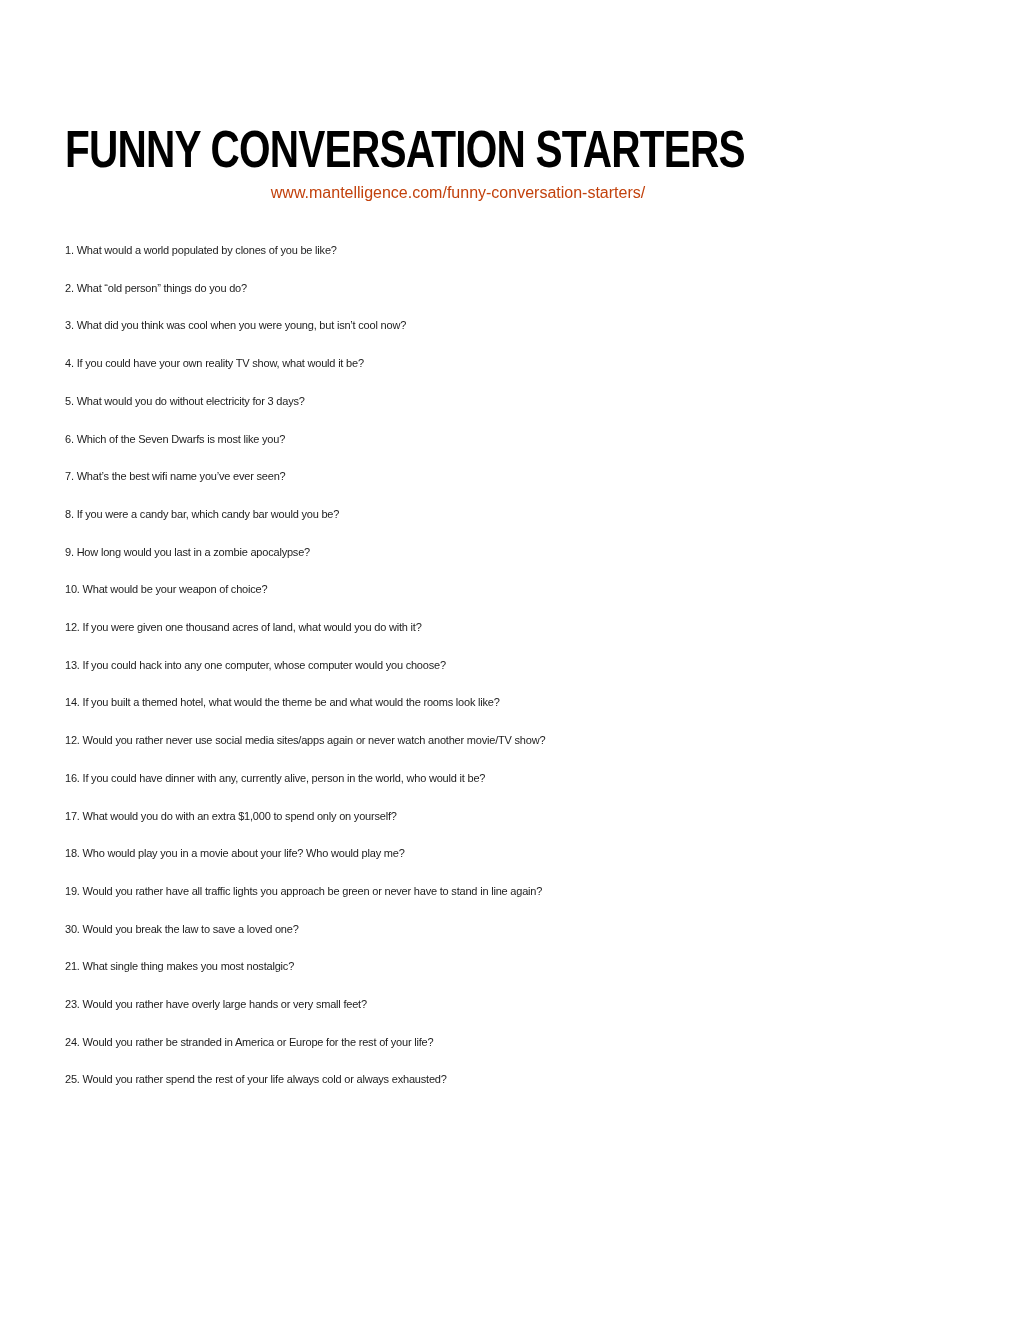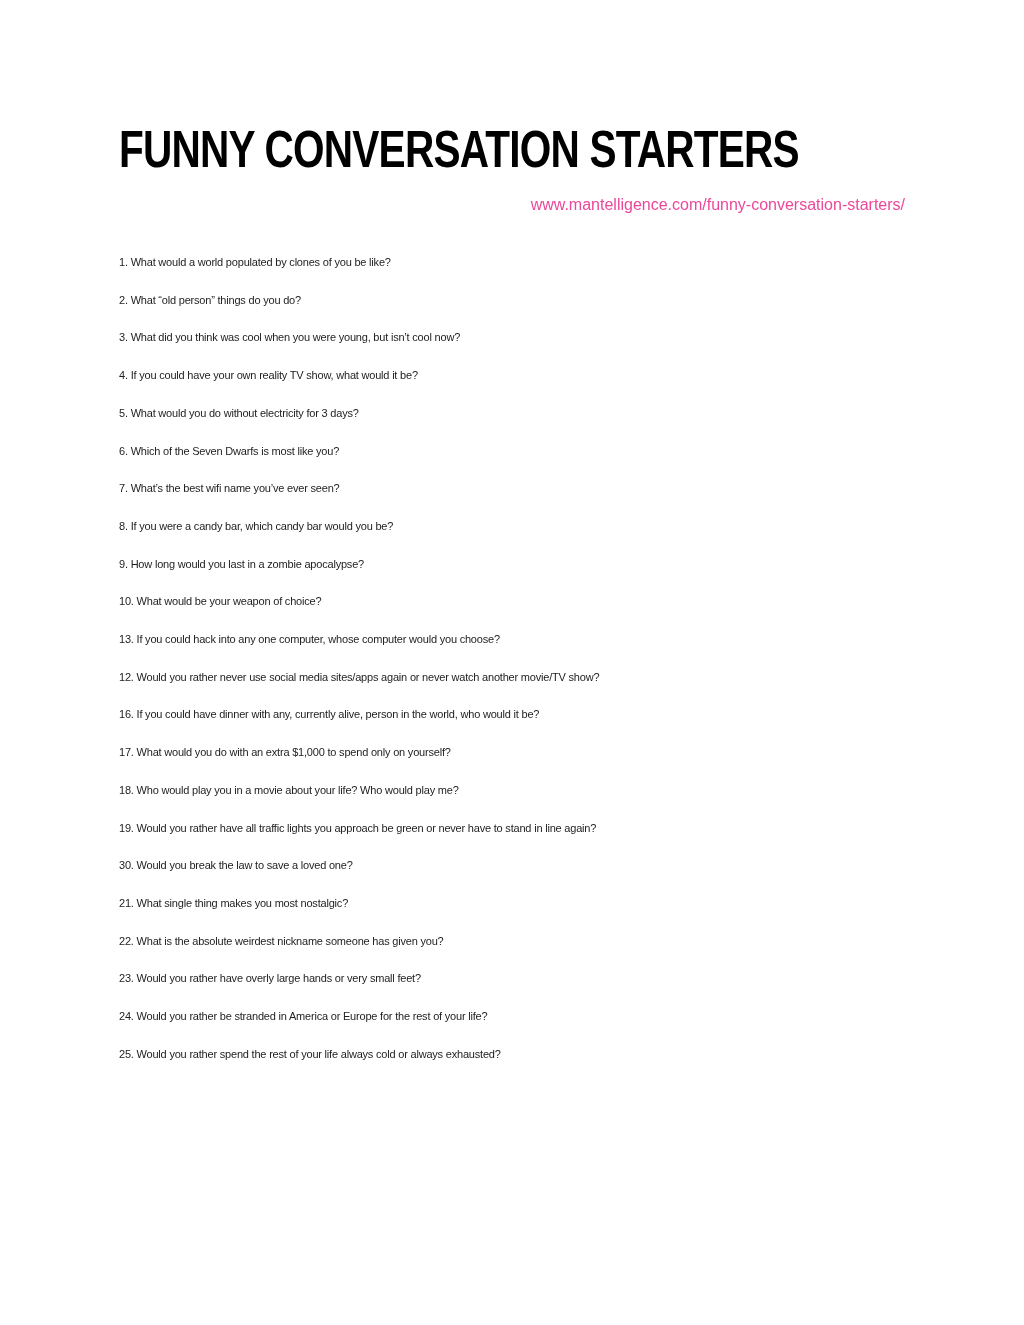--- a/index.html
+++ b/index.html
@@ -8,43 +8,42 @@
     width: 1024px;
     height: 1325px;
     background: #ffffff;
     font-family: "Liberation Sans", sans-serif;
     color: #1d1d1d;
     overflow: hidden;
   }
   .page {
     width: 1024px;
     height: 1325px;
-    padding: 116px 20px 0 119px;
+    padding: 116px 20px 0 65px;
   }
   h1.doc-title {
     margin: 0;
     font-size: 52px;
     line-height: 66px;
     font-weight: 700;
     color: #000000;
     white-space: nowrap;
   }
   h1.doc-title .squeeze {
     display: inline-block;
     transform: scaleX(0.78);
     transform-origin: left center;
     letter-spacing: -1px;
   }
   .source-url {
     width: 786px;           
-    margin-top: 12px;
     font-size: 16px;
     line-height: 22px;
-    text-align: right;
-    color: #ec4899;
+    text-align: center;
+    color: #c2410c;
   }
   .question-list {
     margin-top: 28px;
     width: 880px;
   }
   .question-list p.q {
     margin: 0;
     font-size: 11px;
     line-height: 37.7px;
     letter-spacing: -0.2px;
@@ -64,27 +63,28 @@
     <p class="q">1. What would a world populated by clones of you be like?</p>
     <p class="q">2. What “old person” things do you do?</p>
     <p class="q">3. What did you think was cool when you were young, but isn’t cool now?</p>
     <p class="q">4. If you could have your own reality TV show, what would it be?</p>
     <p class="q">5. What would you do without electricity for 3 days?</p>
     <p class="q">6. Which of the Seven Dwarfs is most like you?</p>
     <p class="q">7. What’s the best wifi name you’ve ever seen?</p>
     <p class="q">8. If you were a candy bar, which candy bar would you be?</p>
     <p class="q">9. How long would you last in a zombie apocalypse?</p>
     <p class="q">10. What would be your weapon of choice?</p>
+    <p class="q">12. If you were given one thousand acres of land, what would you do with it?</p>
     <p class="q">13. If you could hack into any one computer, whose computer would you choose?</p>
+    <p class="q">14. If you built a themed hotel, what would the theme be and what would the rooms look like?</p>
     <p class="q">12. Would you rather never use social media sites/apps again or never watch another movie/TV show?</p>
     <p class="q">16. If you could have dinner with any, currently alive, person in the world, who would it be?</p>
     <p class="q">17. What would you do with an extra $1,000 to spend only on yourself?</p>
     <p class="q">18. Who would play you in a movie about your life? Who would play me?</p>
     <p class="q">19. Would you rather have all traffic lights you approach be green or never have to stand in line again?</p>
     <p class="q">30. Would you break the law to save a loved one?</p>
     <p class="q">21. What single thing makes you most nostalgic?</p>
-    <p class="q">22. What is the absolute weirdest nickname someone has given you?</p>
     <p class="q">23. Would you rather have overly large hands or very small feet?</p>
     <p class="q">24. Would you rather be stranded in America or Europe for the rest of your life?</p>
     <p class="q">25. Would you rather spend the rest of your life always cold or always exhausted?</p>
   </div>
 
 </div>
 
 </body></html>

